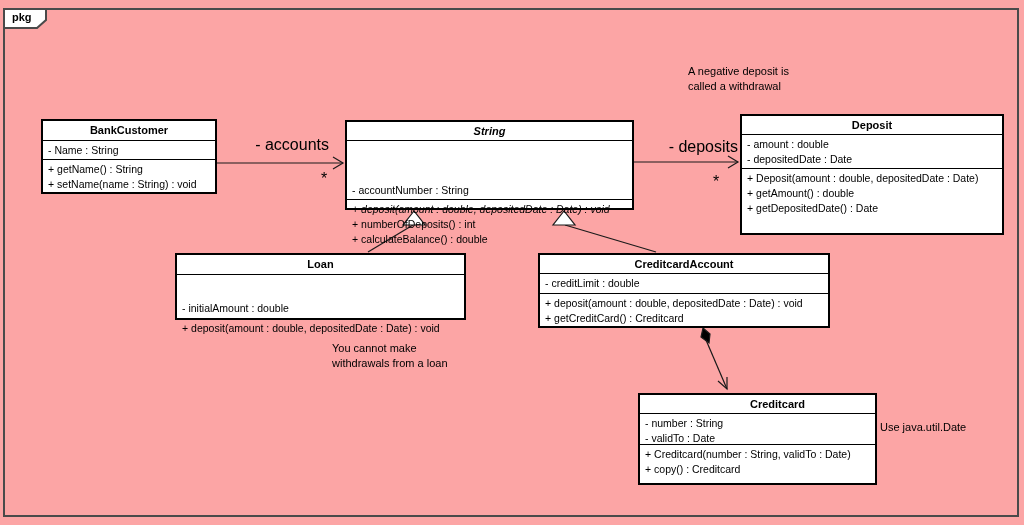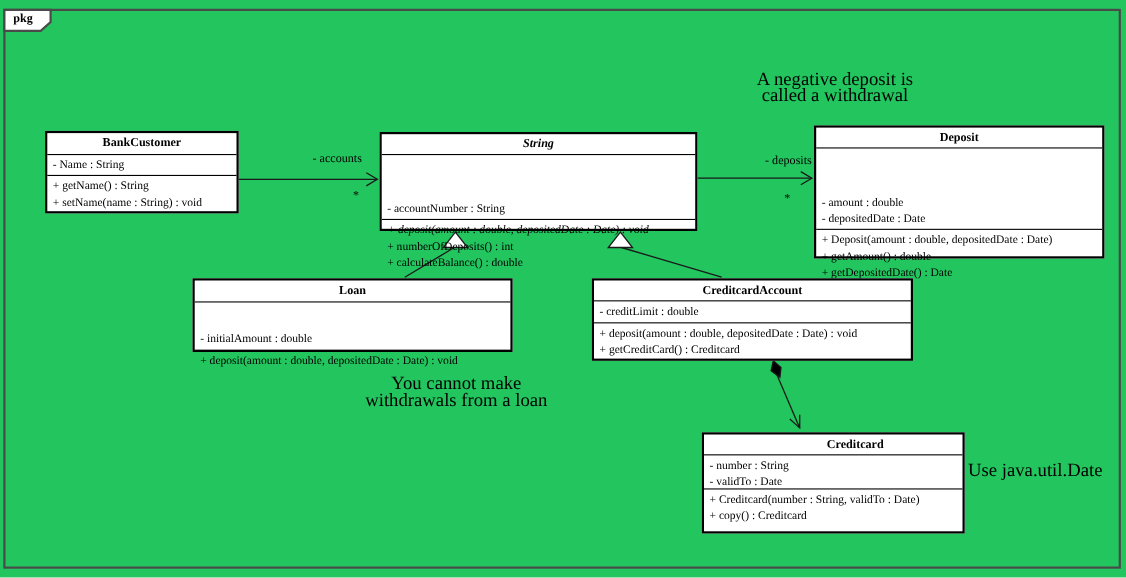--- a/index.html
+++ b/index.html
@@ -1,18 +1,18 @@
 <!DOCTYPE html>
 <html><head>
 <meta charset="utf-8">
 <style>
   html,body { margin:0; padding:0; background:#fff; }
   .canvas {
-    position:relative; width:1024px; height:525px; background:#22c55e;
-    font-family:Liberation Serif, serif; color:#000; overflow:hidden;
+    position:relative; width:1024px; height:525px; background:#fca5a5;
+    font-family:Liberation Sans, sans-serif; color:#000; overflow:hidden;
   }
   .frame {
     position:absolute; left:3px; top:8px; width:1016px; height:509px;
     border:2px solid #4a4a4a; box-sizing:border-box;
   }
   .pkg-label {
     position:absolute; left:12px; top:11px; font-size:11px; font-weight:bold;
   }
   .uml-class {
     position:absolute; background:#fff; border:2px solid #000;
@@ -23,23 +23,23 @@
     border-bottom:1px solid #000; box-sizing:border-box;
     padding-top:3px; overflow:hidden; white-space:nowrap;
   }
   .uml-section {
     box-sizing:border-box; padding:2px 4px 0 5px; overflow:hidden;
   }
   .uml-section.mid { border-bottom:1px solid #000; }
   .uml-line { line-height:15px; white-space:nowrap; }
   .it { font-style:italic; }
   .note {
-    position:absolute; font-size:17px; line-height:15px; white-space:pre-line;text-align:center;
+    position:absolute; font-size:11px; line-height:15px; white-space:pre-line;
   }
-  .edge-label { position:absolute; font-size:11px; line-height:15px; white-space:nowrap; }
+  .edge-label { position:absolute; font-size:16px; line-height:15px; white-space:nowrap; }
   .connectors { position:absolute; left:0; top:0; }
 </style>
 </head>
 <body>
 
 <div class="canvas">
 
   <div class="frame"></div>
 
   <svg class="connectors" width="1024" height="525" viewBox="0 0 1024 525">
@@ -93,21 +93,21 @@
     </div>
     <div class="uml-section" style="height:48px;">
       <div class="uml-line it">+ deposit(amount : double, depositedDate : Date) : void</div>
       <div class="uml-line">+ numberOfDeposits() : int</div>
       <div class="uml-line">+ calculateBalance() : double</div>
     </div>
   </div>
 
   <div class="uml-class" style="left:740px;top:114px;width:264px;height:121px;">
     <div class="uml-title" style="height:19px;">Deposit</div>
-    <div class="uml-section mid" style="height:34px;margin-top:40px;">
+    <div class="uml-section mid" style="height:34px;">
       <div class="uml-line">- amount : double</div>
       <div class="uml-line">- depositedDate : Date</div>
     </div>
     <div class="uml-section" style="height:45px;">
       <div class="uml-line">+ Deposit(amount : double, depositedDate : Date)</div>
       <div class="uml-line">+ getAmount() : double</div>
       <div class="uml-line">+ getDepositedDate() : Date</div>
     </div>
   </div>
 

